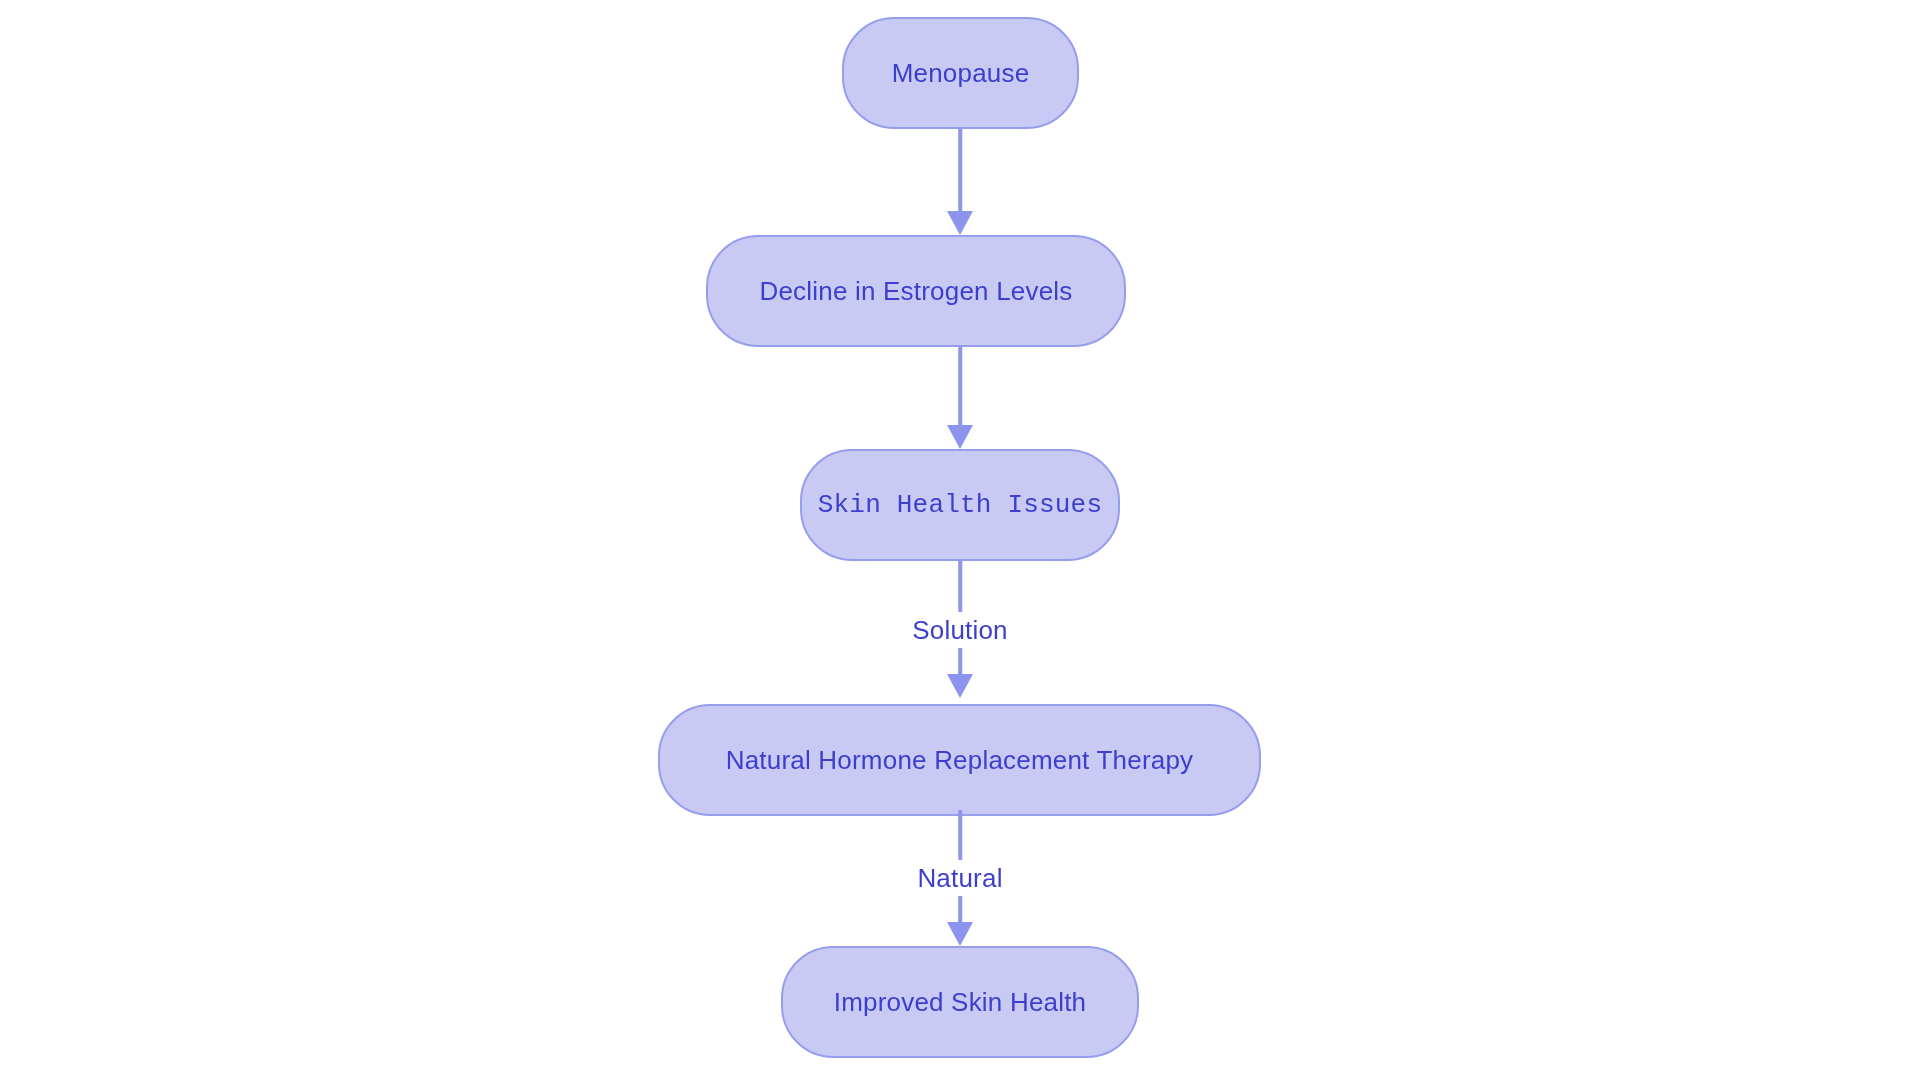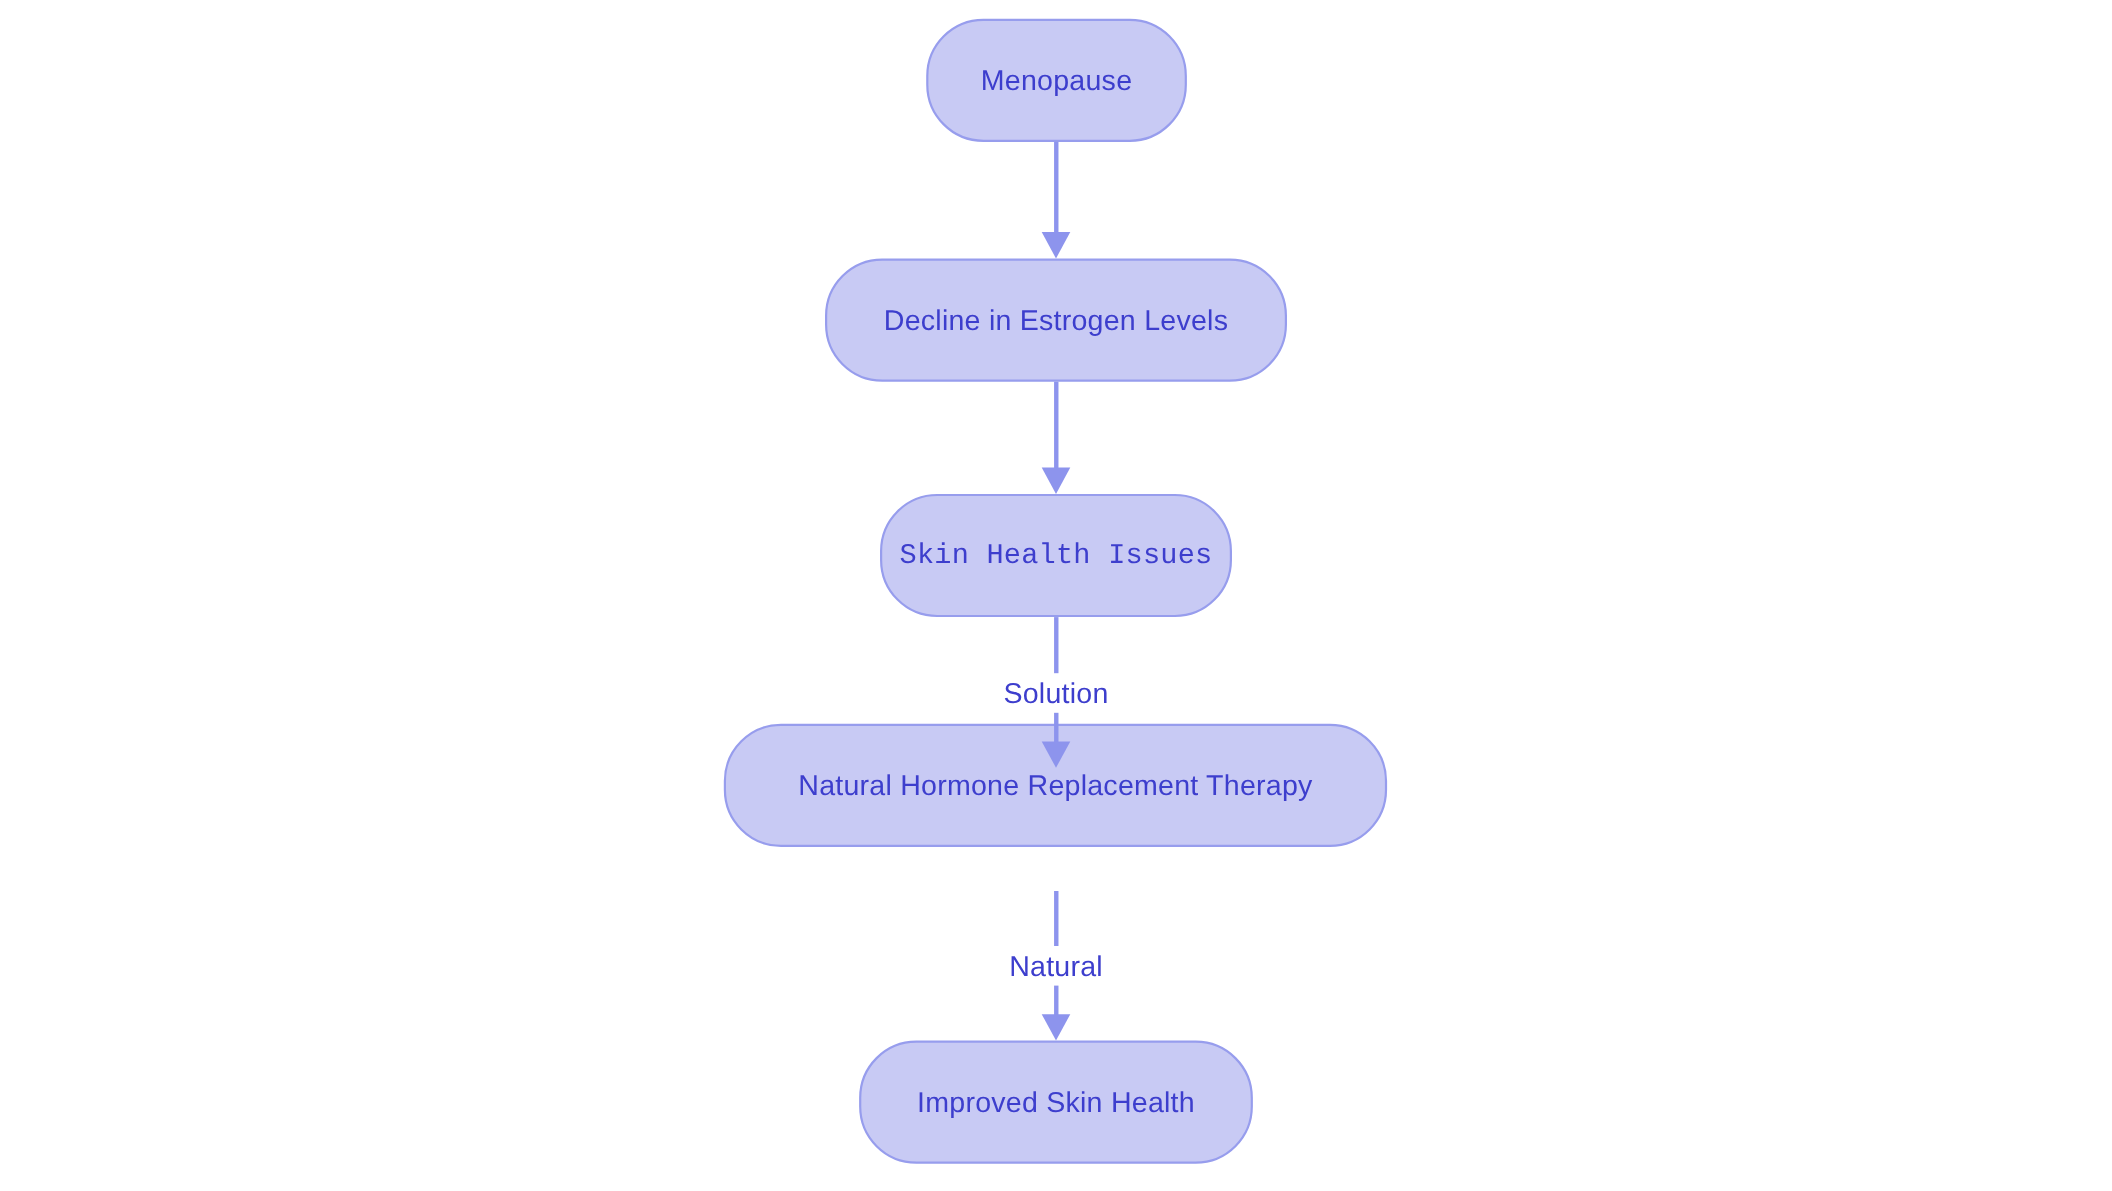--- a/index.html
+++ b/index.html
@@ -36,23 +36,23 @@
     justify-content: center;
   }
   .node-label {
     color: var(--node-text);
     font-size: 26px;
     line-height: 1;
     white-space: nowrap;
     letter-spacing: 0.2px;
   }
   .node-1 { left: 842px;  top: 17px;  width: 237px; }
-  .node-2 { left: 750px;  top: 235px; width: 420px; align-items: center; }
+  .node-2 { left: 706px;  top: 235px; width: 420px; align-items: center; }
   .node-3 { left: 800px;  top: 449px; width: 320px; font-family: Liberation Mono, monospace; }
-  .node-4 { left: 658px;  top: 658px; width: 603px; }
+  .node-4 { left: 658px;  top: 704px; width: 603px; }
   .node-5 { left: 781px;  top: 946px; width: 358px; }
 
   
   .edge {
     position: absolute;
     left: 946px;           
     width: 28px;
   }
   .edge-1 { top: 129px; height: 106px; }
   .edge-2 { top: 347px; height: 102px; }

